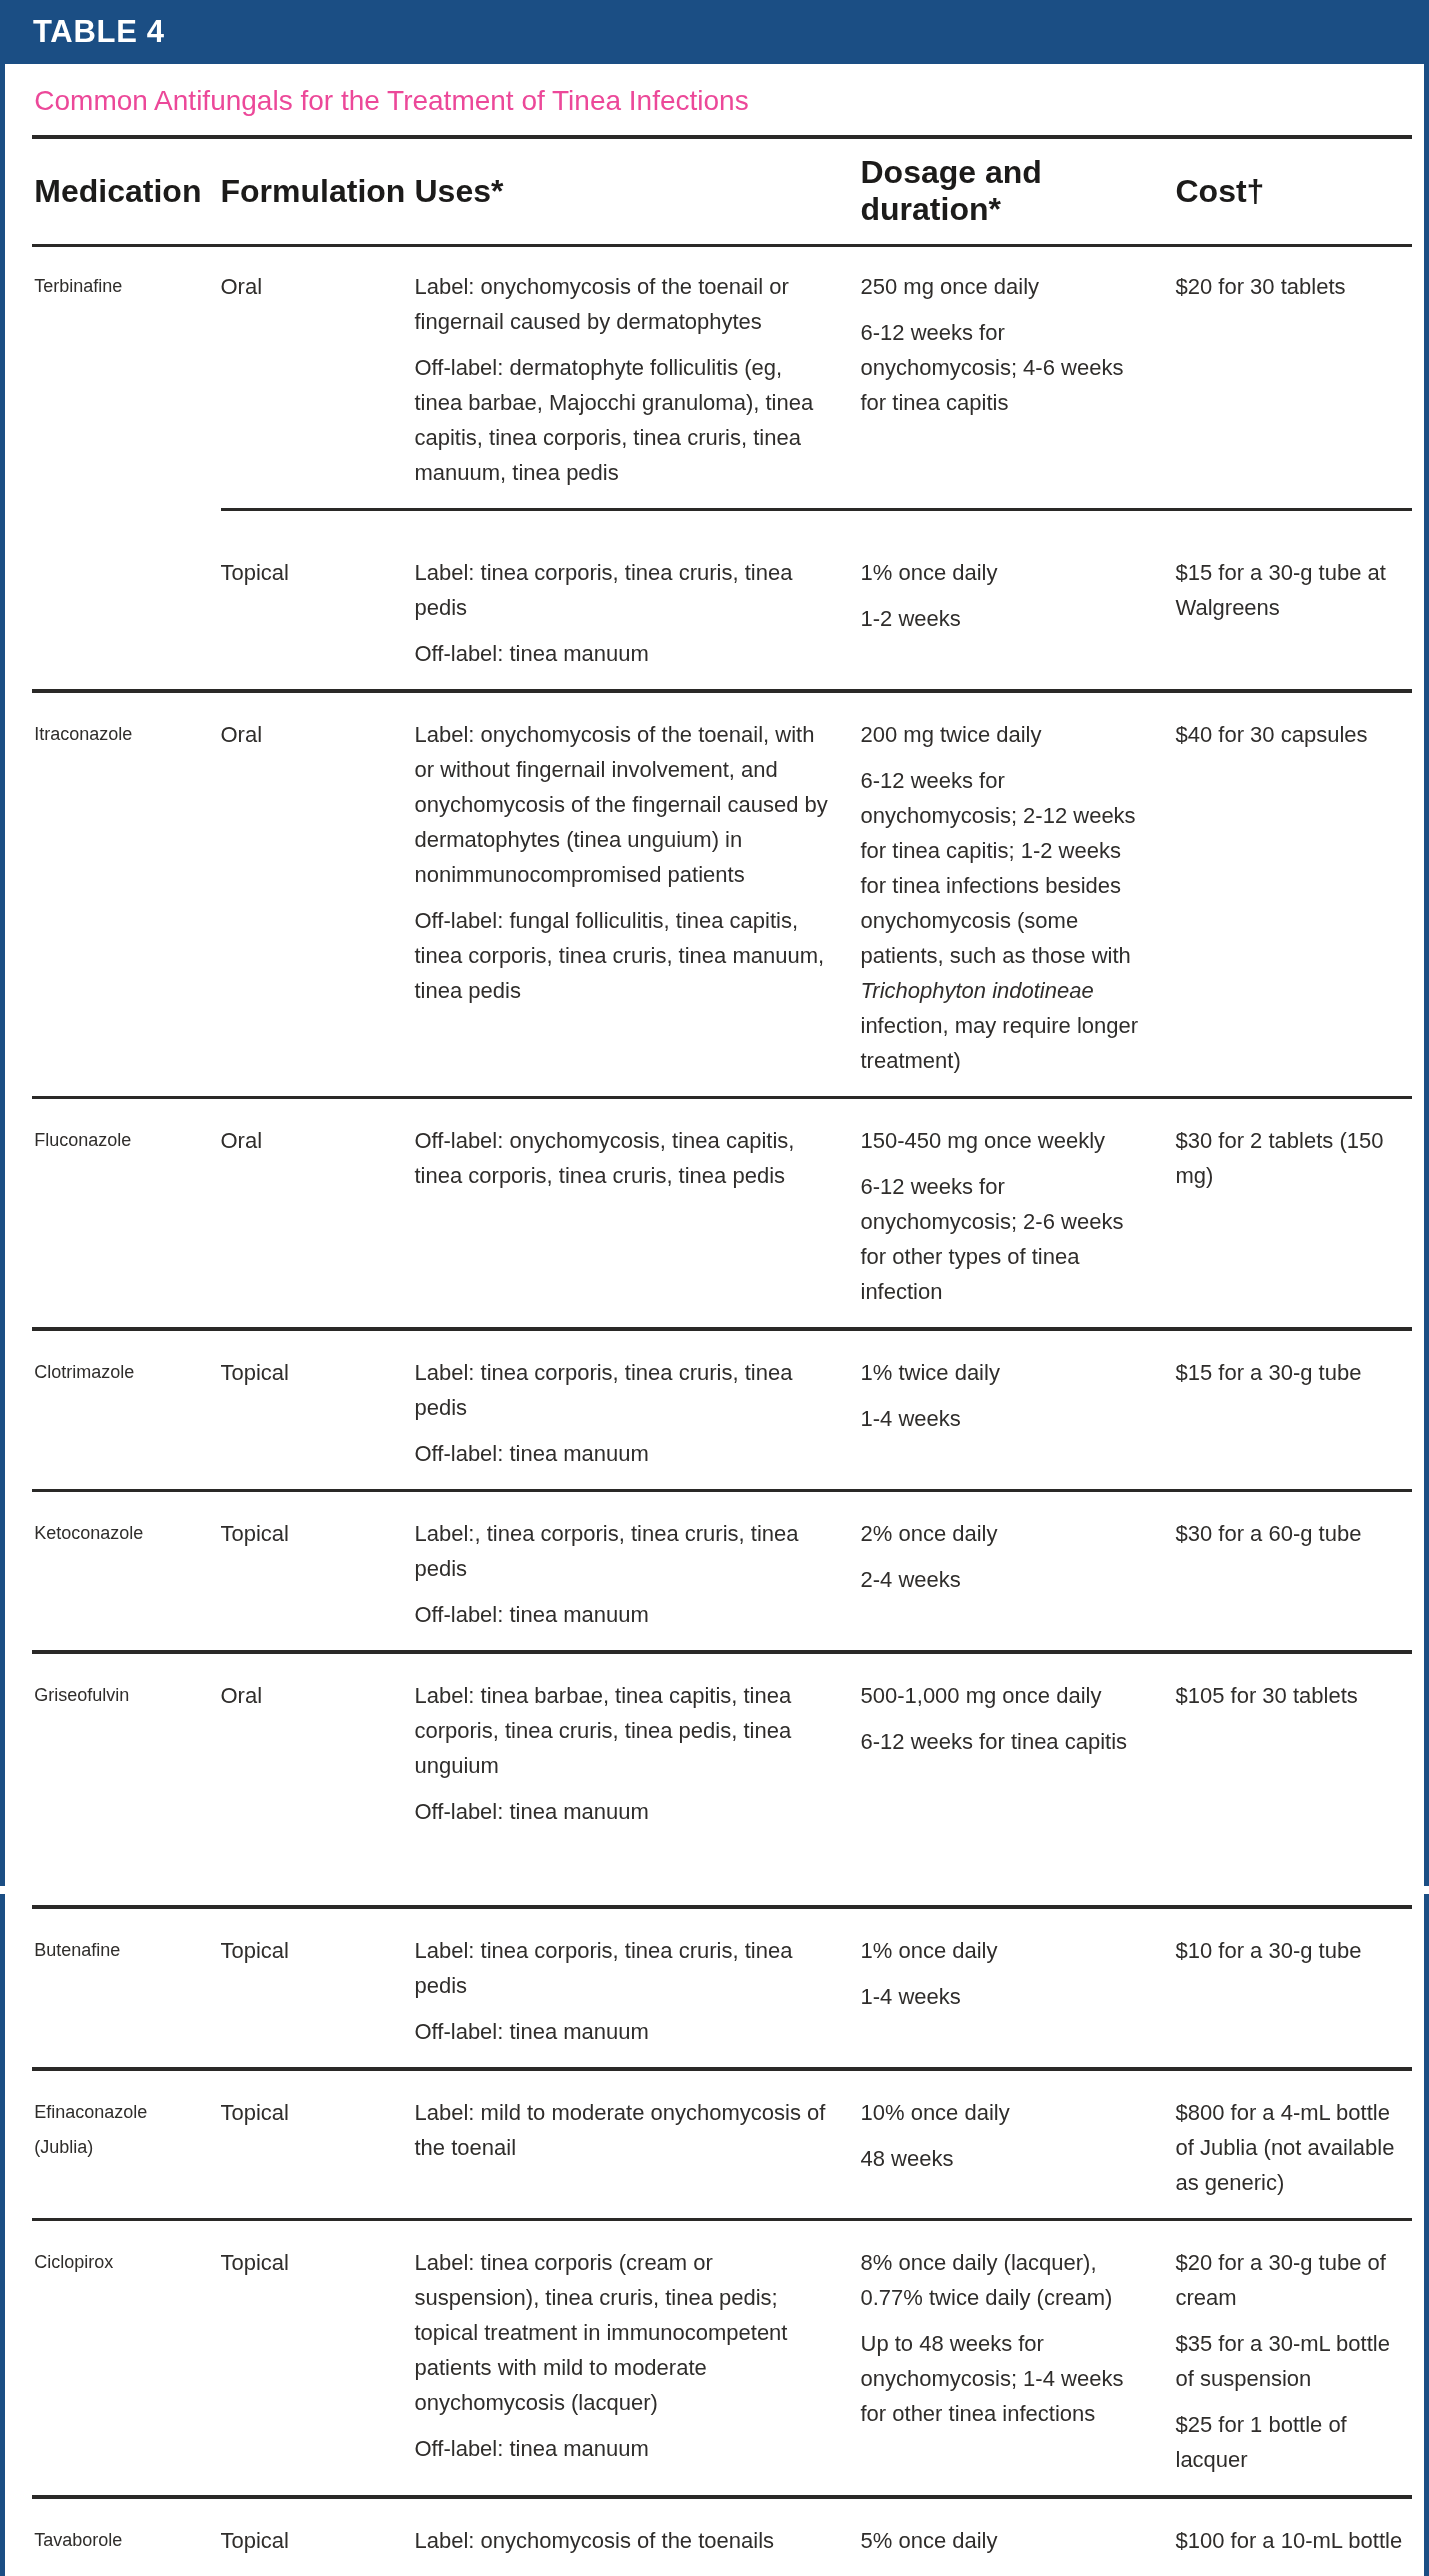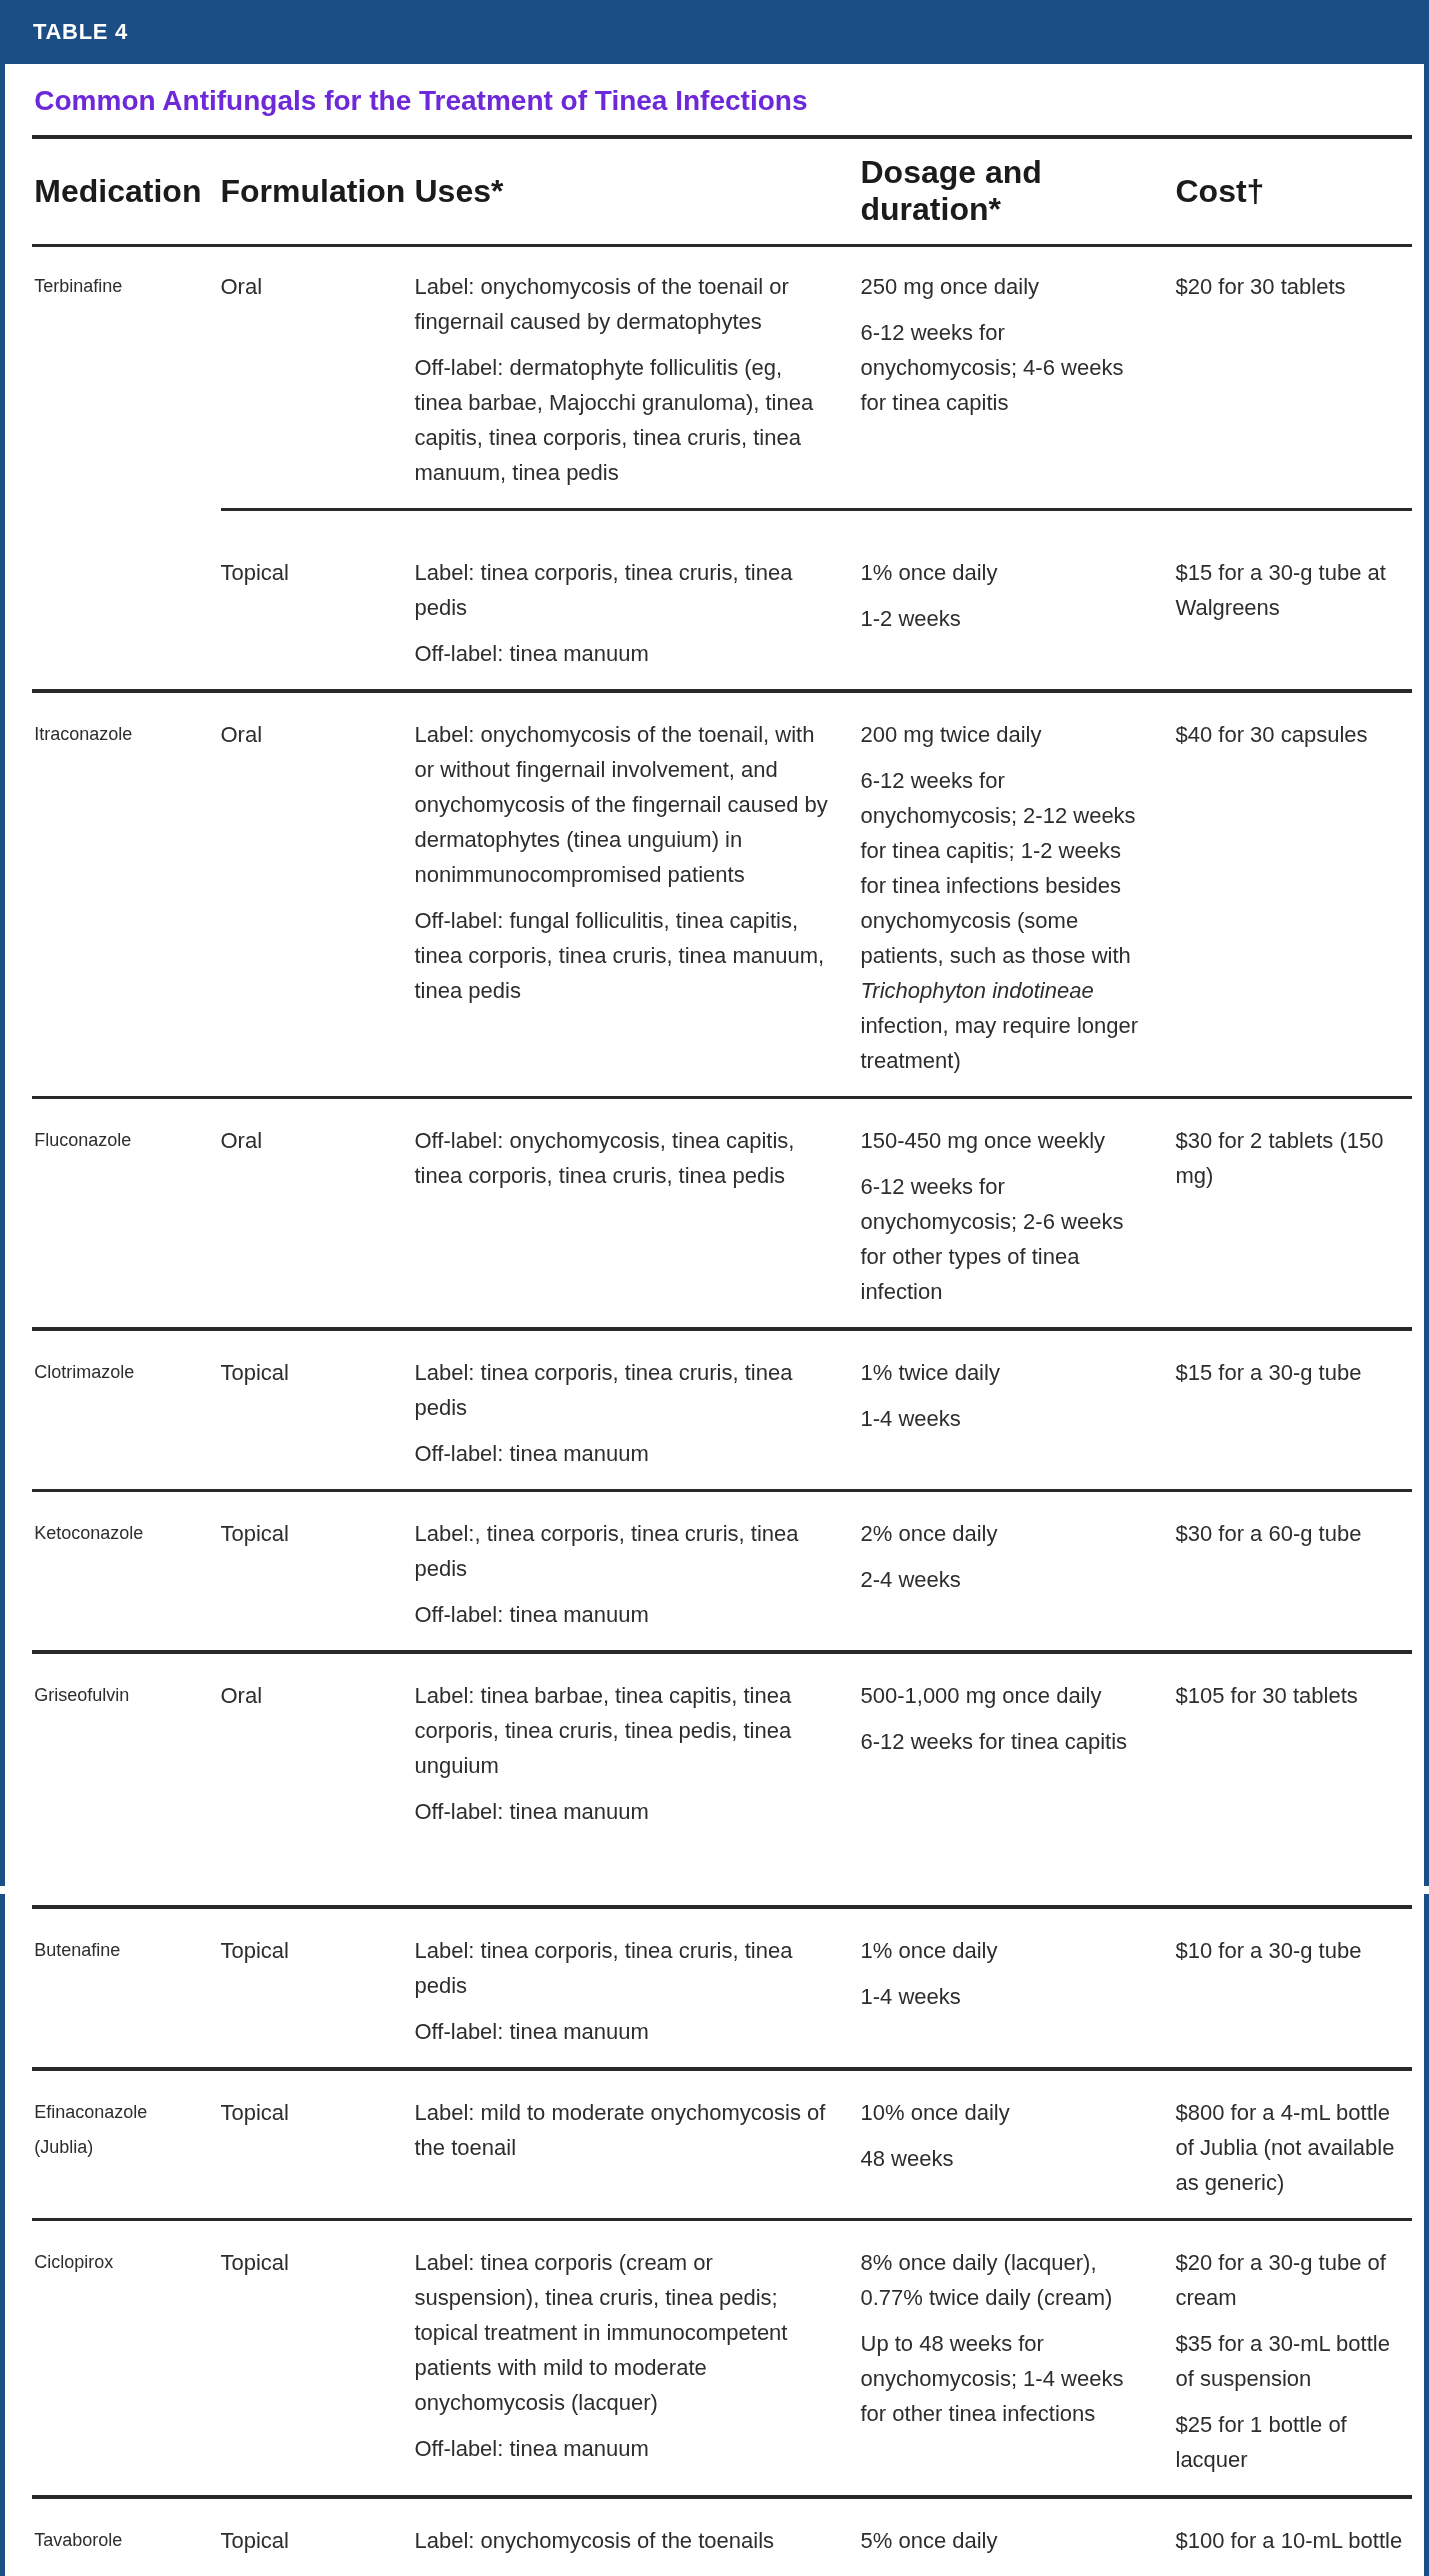--- a/index.html
+++ b/index.html
@@ -19,29 +19,29 @@
   .page.second{border-bottom:8.4px solid #1b4e84;}
   .banner{
     background:#1b4e84;
     height:64px;
     display:flex;
     align-items:center;
     padding-left:28px;
   }
   .banner-label{
     color:#ffffff;
-    font-size:22px;
+    font-size:31px;
     font-weight:bold;
     letter-spacing:0.7px;
   }
   .inner{padding:0 12.5px 0 26.5px;}
   .title{
     font-size:28px;
-    font-weight:bold;
-    color:#6d28d9;
+    font-weight:normal;
+    color:#ec4899;
     padding:21px 0 18px 2.8px;
   }
   .rule{height:3.5px;background:#2a2927;}
   .rule.thick{height:4.2px;}
   .rule.footrule{height:3.5px;}
   .hdr-row{
     display:flex;
     align-items:center;
     padding:15.3px 0 15.3px 0;
   }

